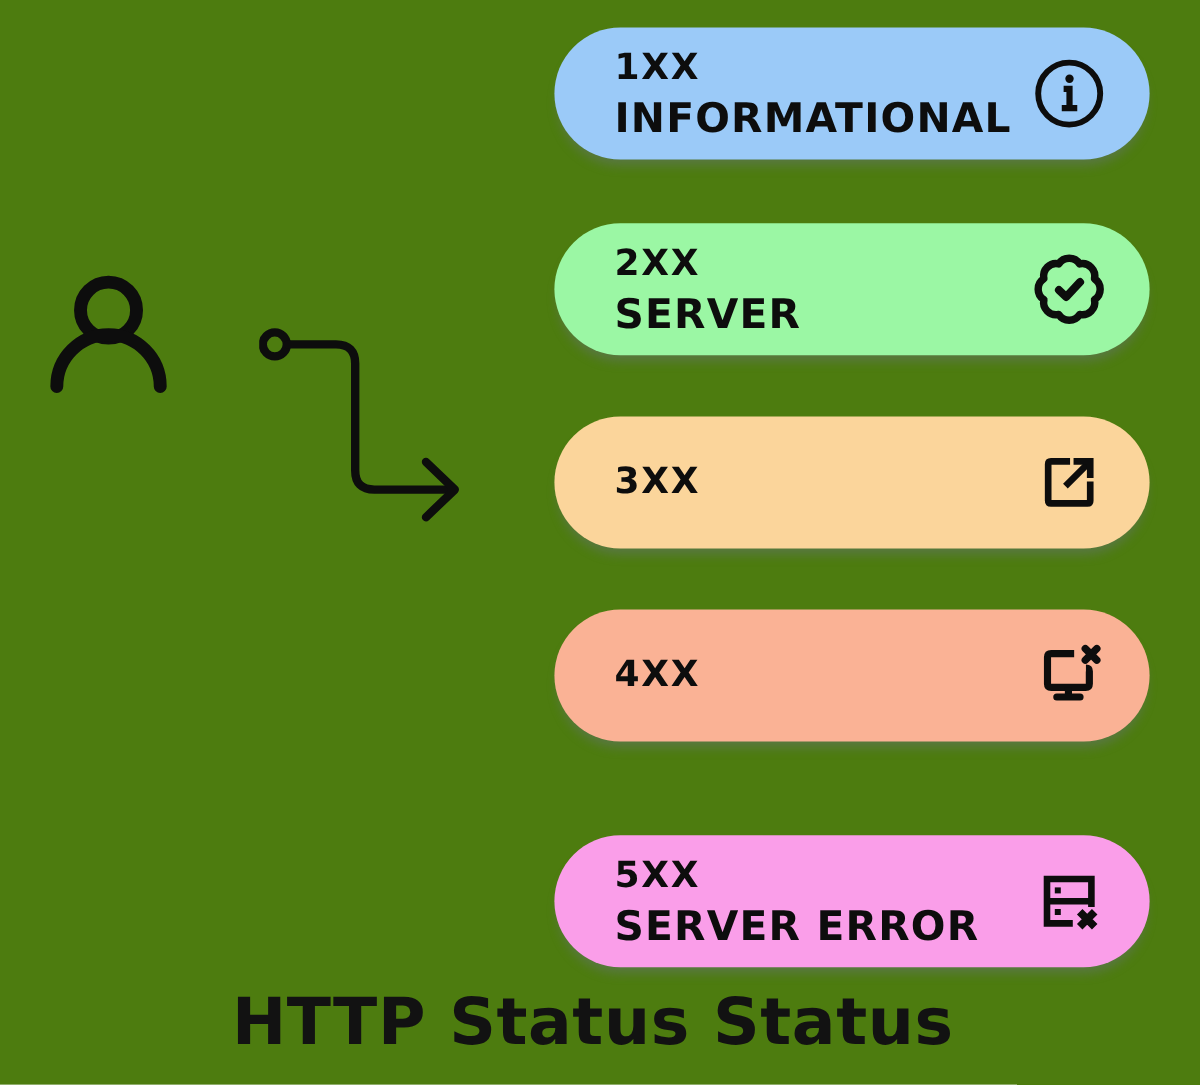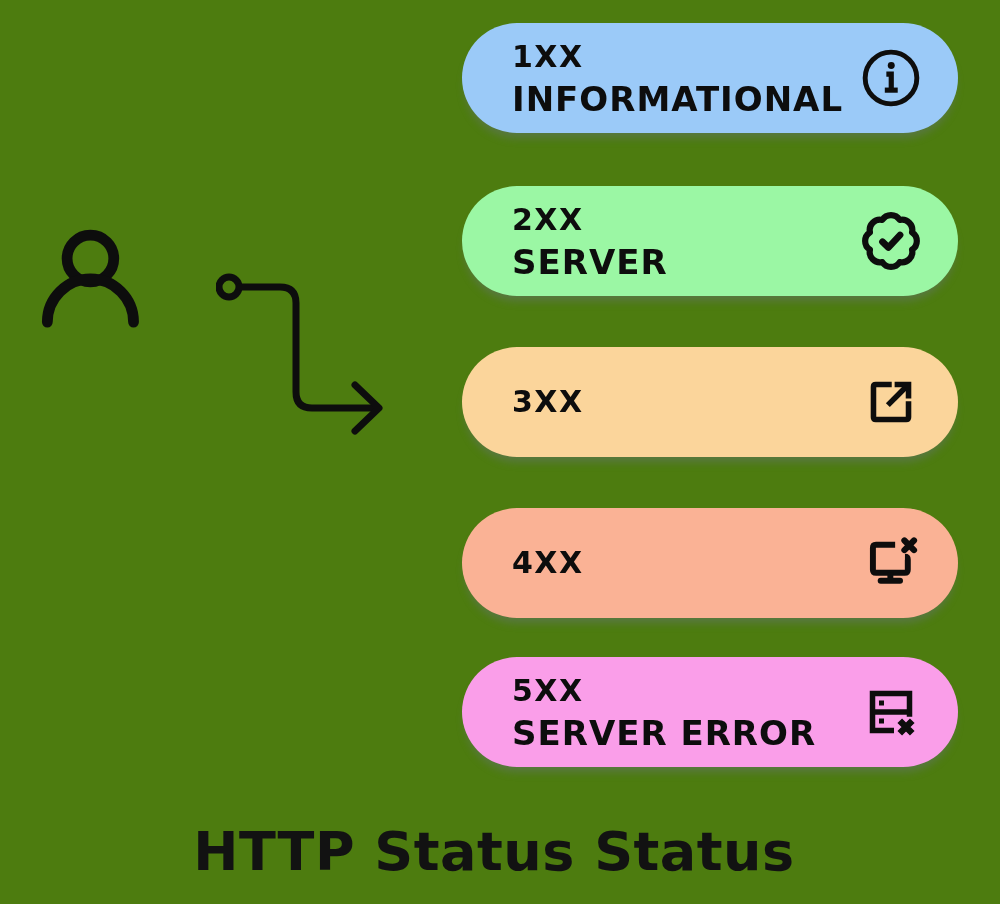--- a/index.html
+++ b/index.html
@@ -20,21 +20,21 @@
     display:flex;
     align-items:center;
     justify-content:space-between;
     box-sizing:border-box;
     padding:0 36px 0 50px;
   }
   .card-1{top:23px;}
   .card-2{top:186px;gap:14px;}
   .card-3{top:347px;}
   .card-4{top:508px;}
-  .card-5{top:657px;gap:44px;}
+  .card-5{top:696px;gap:44px;}
   .card-text{display:flex;flex-direction:column;line-height:42px;}
   .card-code{
     font-size:30px;font-weight:bold;letter-spacing:1.5px;white-space:nowrap;
   }
   .card-label{
     font-size:34px;font-weight:bold;letter-spacing:1px;white-space:nowrap;
   }
   .card-icon{
     flex:0 0 auto;
     width:62px;height:62px;

